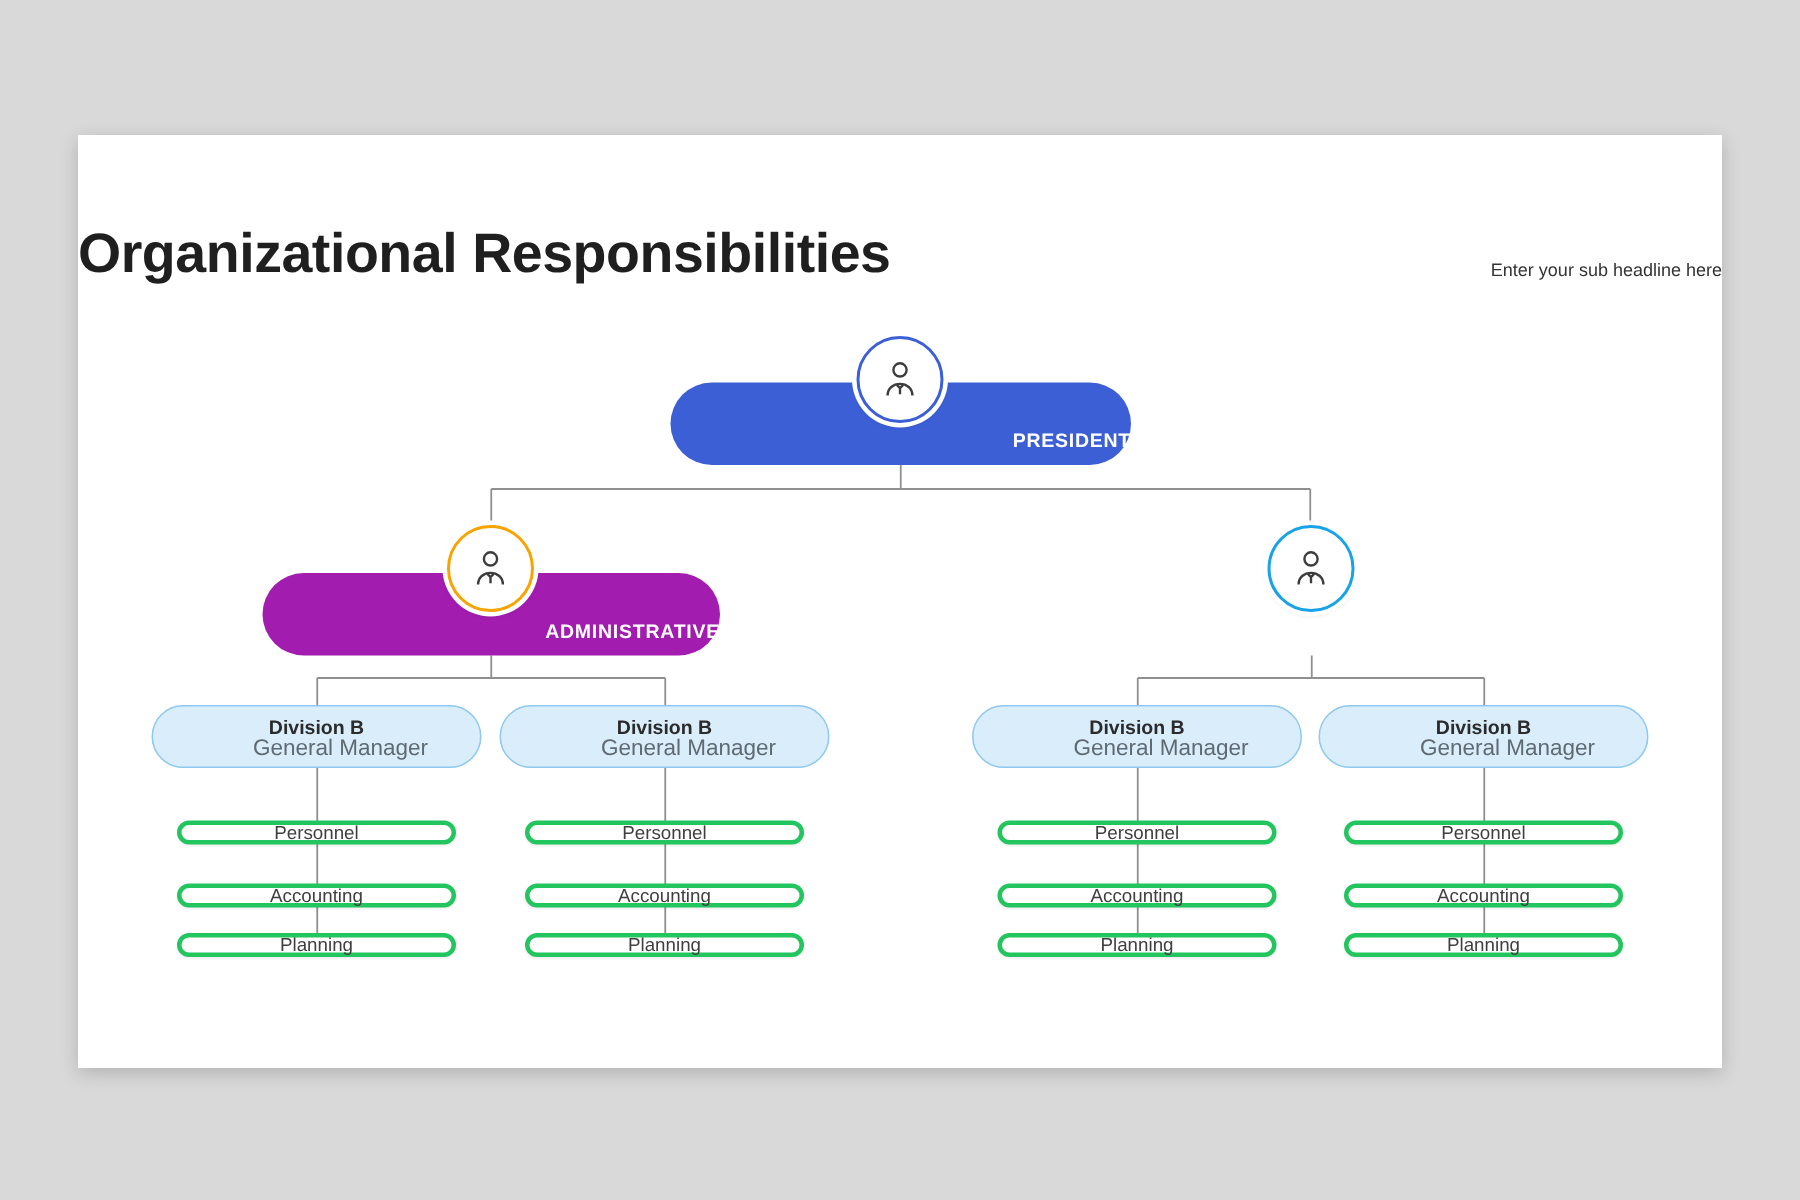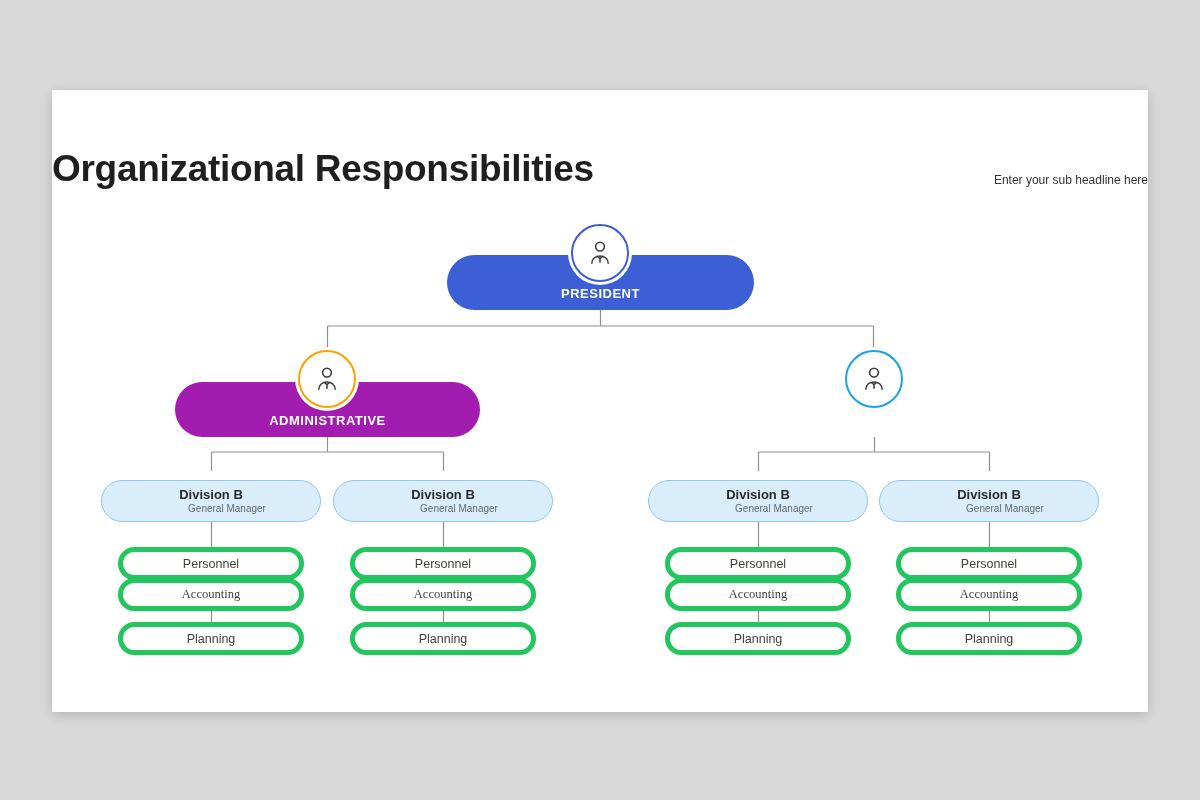--- a/index.html
+++ b/index.html
@@ -21,59 +21,59 @@
     text-align:left; font-size:37px; font-weight:700;
     color:#1f1f1f; letter-spacing:-0.3px; z-index:2;margin-top:28px;
   }
   .subtitle {
     position:absolute; top:83px; left:0; width:100%;
     text-align:right; font-size:12px; color:#333; z-index:2;padding-left:40px;
   }
 
   .pill-main {
     position:absolute; height:55px; border-radius:28px;
-    display:flex; align-items:flex-end; justify-content:center;
+    display:flex; align-items:flex-end; justify-content:flex-end;
     padding-bottom:9px; color:#fff; font-weight:700; font-size:13px;
     letter-spacing:0.5px; z-index:2;
   }
   .president   { left:395px; top:165px; width:307px; background:#3c5fd6; }
   .administrative { left:123px; top:292px; width:305px; background:#a21caf; }
   .operation   { left:669px; top:292px; width:306px; background:#16a3e8; }
 
   .avatar {
     position:absolute; width:58px; height:58px; border-radius:50%;
     background:#fff; border:2px solid #888;
     display:flex; align-items:center; justify-content:center;
     box-shadow:0 0 0 3px #ffffff, 0 1px 4px rgba(0,0,0,0.25);
     z-index:3;
   }
   .avatar svg { width:32px; height:32px; }
   .av-president { left:519px; top:134px; border-color:#3c5fd6; }
   .av-admin     { left:246px; top:260px; border-color:#f9a300; }
   .av-op        { left:793px; top:260px; border-color:#16a3e8; }
 
   .division {
-    position:absolute; top:390px; width:220px; height:42px;
+    position:absolute; top:380px; width:220px; height:42px;
     border-radius:21px; background:#daedfb; border:1px solid #8ec9ef;
     display:flex; flex-direction:column; align-items:center; justify-content:center;
     z-index:2;
   }
   .division .t { font-size:13px; font-weight:700; color:#2b2b2b; line-height:15px; }
-  .division .s { font-size:10px; color:#5f6a72; line-height:13px;margin-left:32px; }
+  .division .s { font-size:15px; color:#5f6a72; line-height:13px;margin-left:32px; }
   .d1 { left:49px; } .d2 { left:281px; } .d3 { left:596px; } .d4 { left:827px; }
 
   .leaf {
-    position:absolute; width:186px; height:33px; border-radius:17px;
-    background:#fff; border:5px solid #22c55e;
+    position:absolute; width:186px; height:16px; border-radius:17px;
+    background:#fff; border:3px solid #22c55e;
     display:flex; align-items:center; justify-content:center;
     font-size:12.5px; color:#3f3f3f; z-index:2;
     box-shadow:0 1px 2px rgba(0,0,0,0.08);
   }
   .c1 { left:66px; } .c2 { left:298px; } .c3 { left:613px; } .c4 { left:844px; }
-  .r1 { top:457px; } .r2 { top:488px;font-family:Liberation Serif, serif; } .r3 { top:532px; }
+  .r1 { top:457px; } .r2 { top:499px; } .r3 { top:532px; }
 </style>
 </head>
 <body>
 
 <div class="card">
 
   <svg class="wires" width="1096" height="622">
     <g fill="none" stroke="#8f8f8f" stroke-width="1.2">
 
       <path d="M548.5 220 V236 M275.5 236 H821.5 M275.5 236 V262 M821.5 236 V262"></path>

